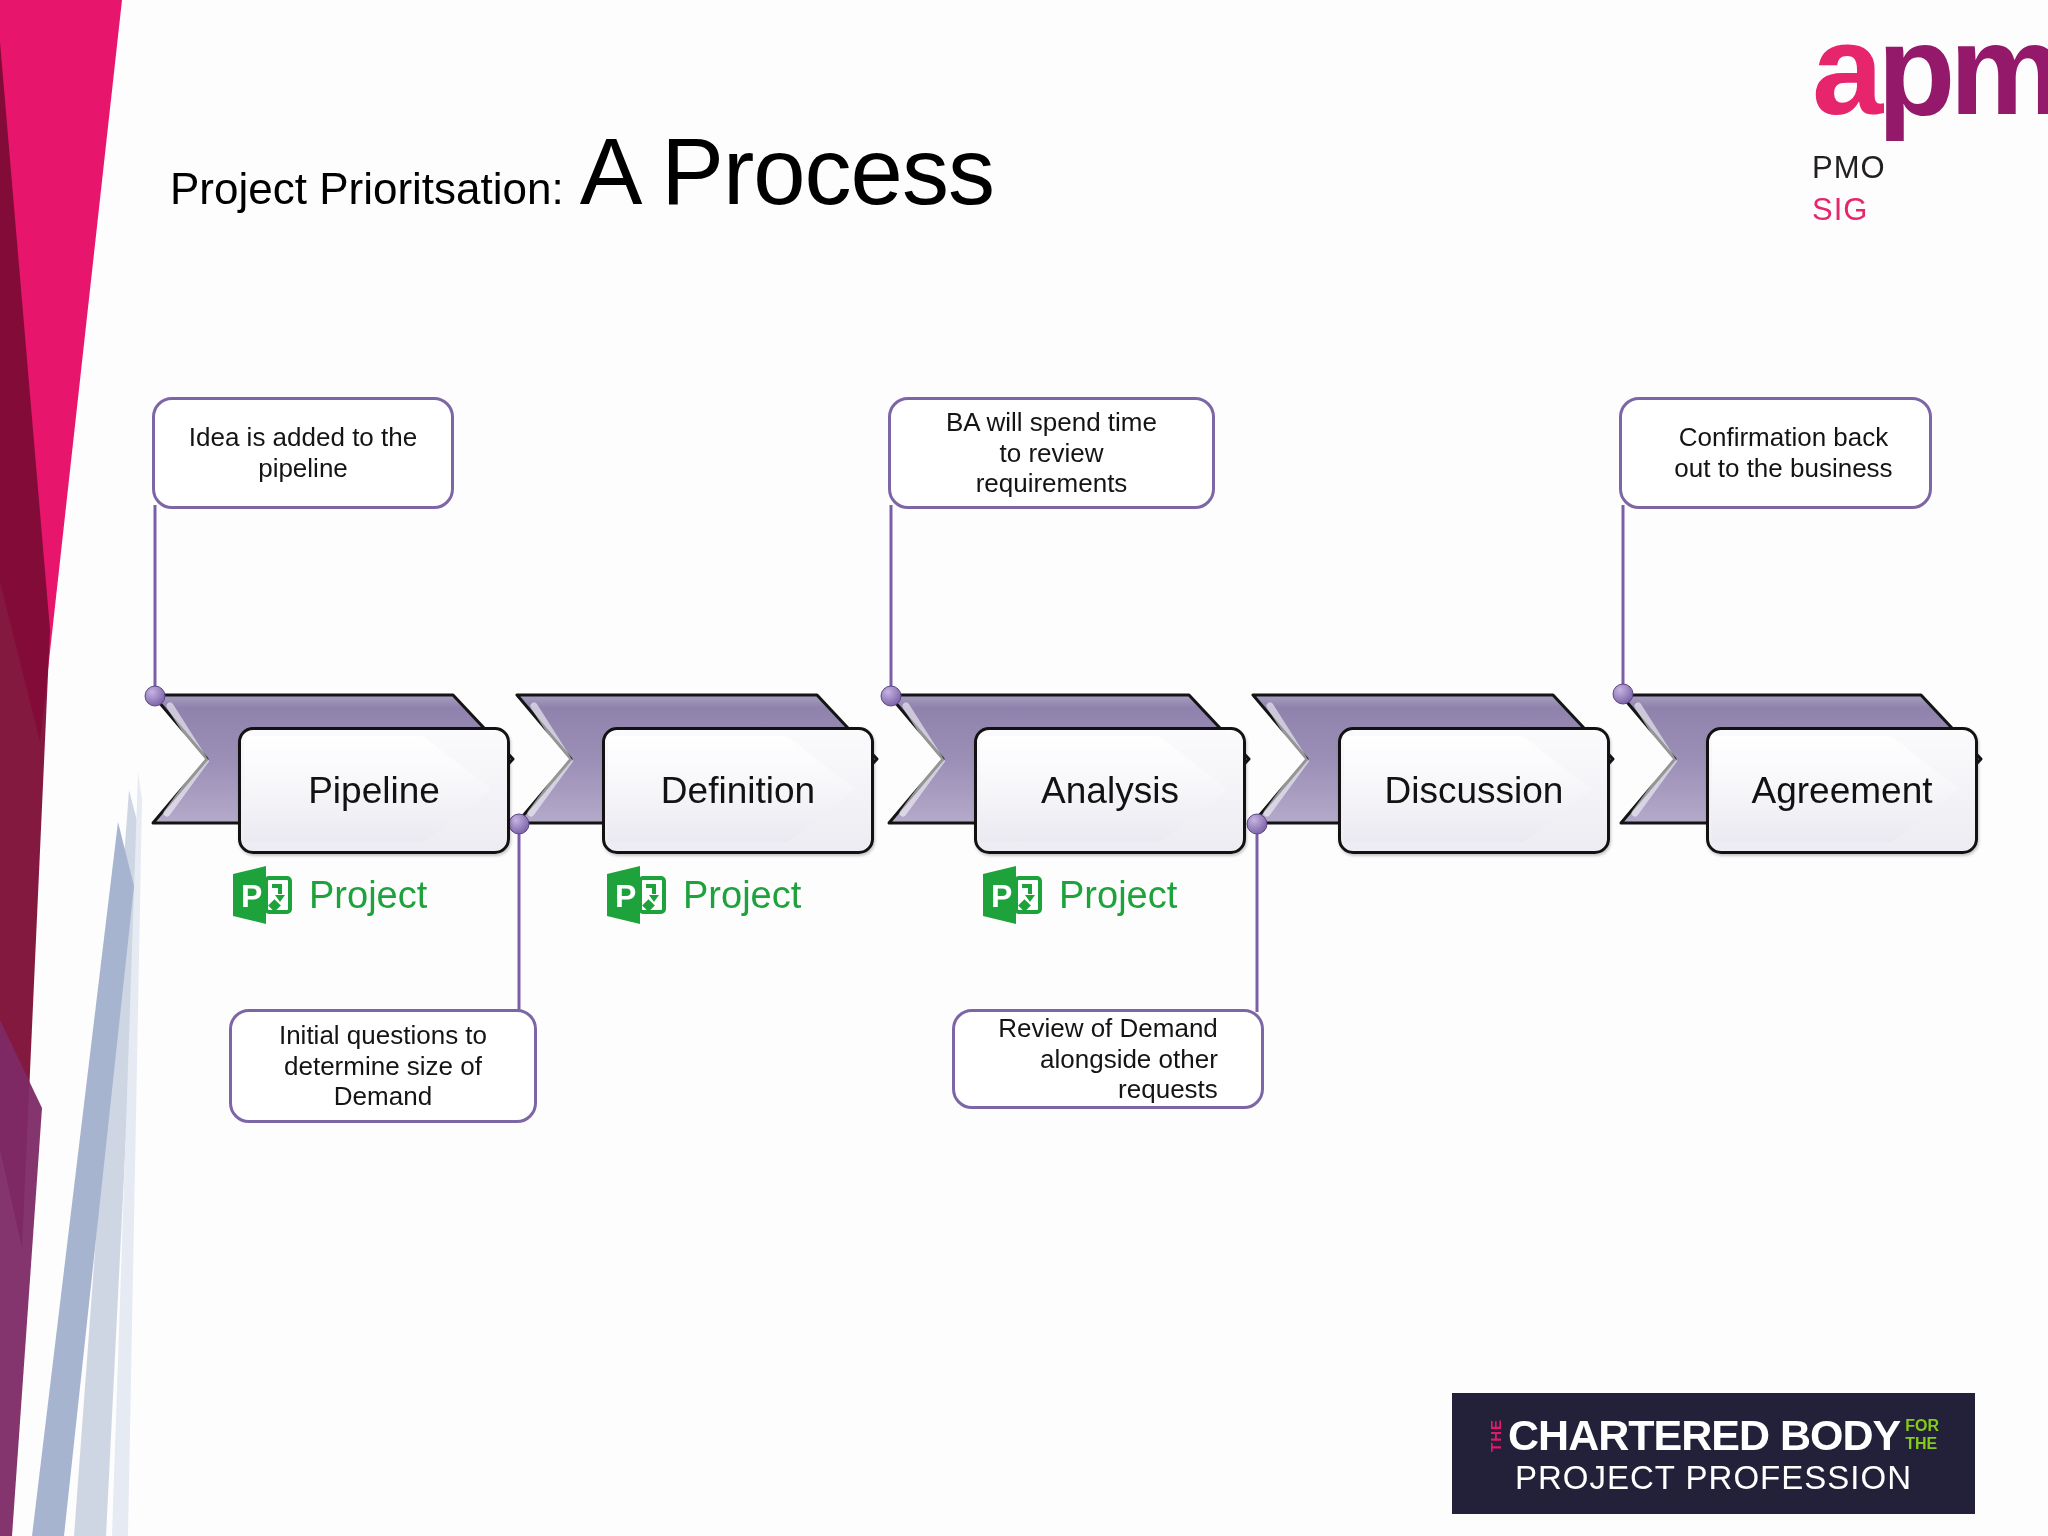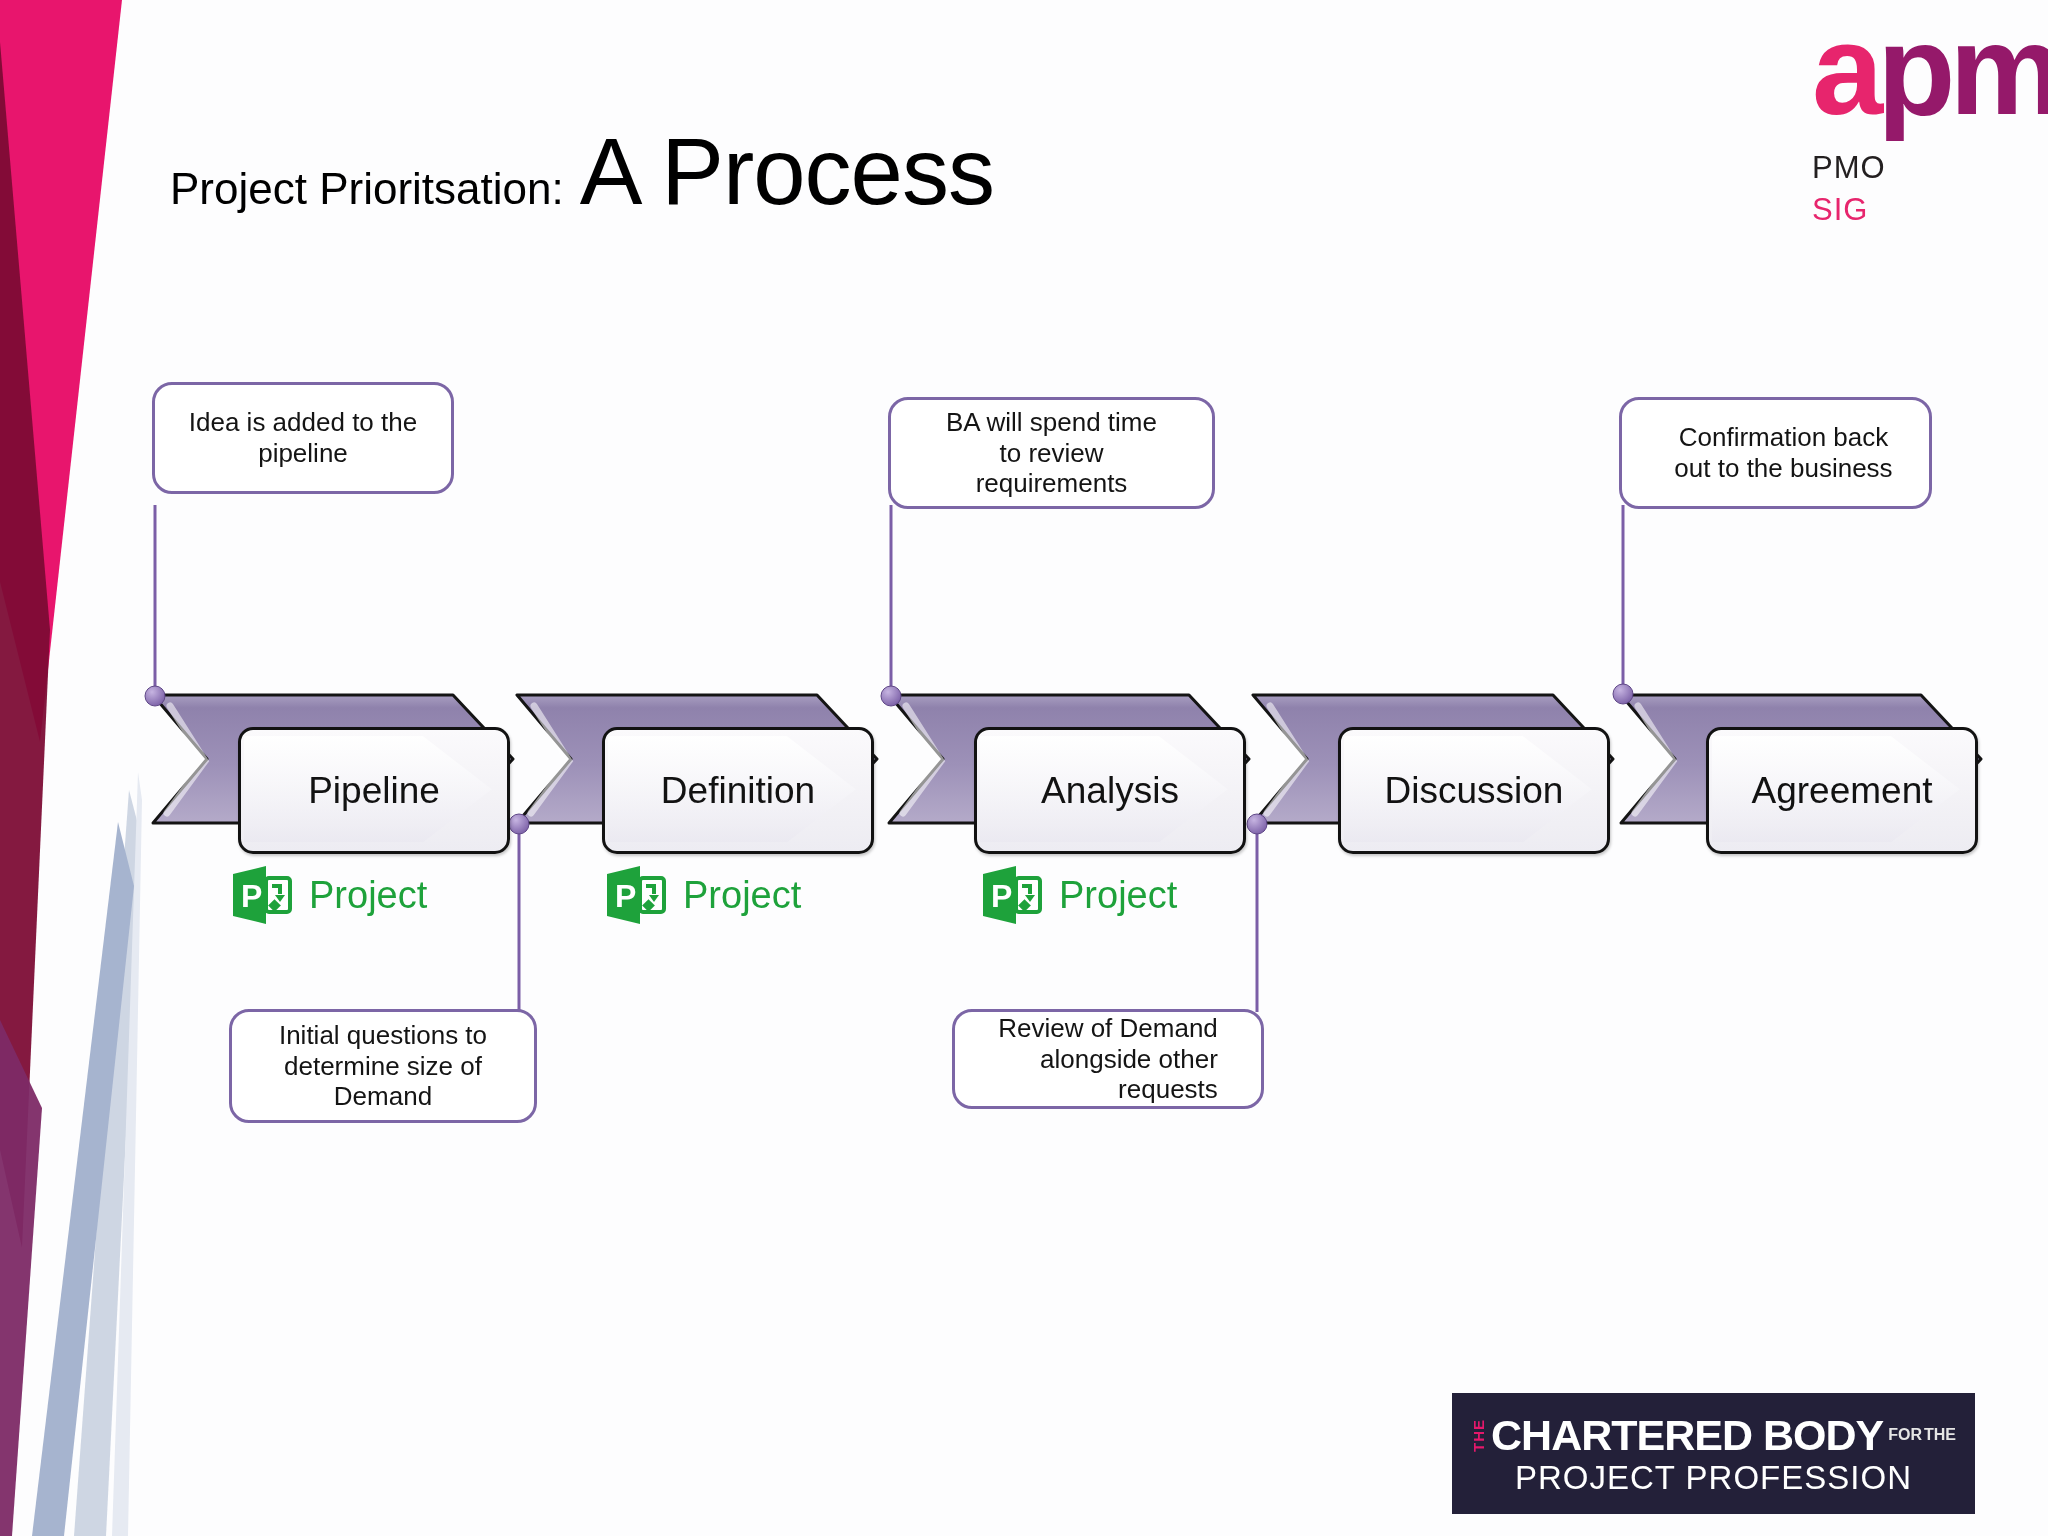--- a/index.html
+++ b/index.html
@@ -65,22 +65,22 @@
     position:absolute; left:1452px; top:1393px; width:523px; height:121px; box-sizing:border-box;
     background:#232039; color:#ffffff; z-index:2;
     display:flex; flex-direction:column; align-items:center; justify-content:center; line-height:1;
   }
   .cb-row1 { display:flex; align-items:center; }
   .cb-the {
     writing-mode:vertical-rl; transform:rotate(180deg);
     font-size:15px; font-weight:bold; color:#E4186B; letter-spacing:1px; margin-right:5px;
   }
   .cb-main { font-size:43px; font-weight:700; letter-spacing:-1px; }
-  .cb-forthe { display:flex; gap:2px; margin-left:5px;
-               font-size:16px; font-weight:800; color:#e5e5e5; line-height:1; }
+  .cb-forthe { display:flex; flex-direction:column; gap:2px; margin-left:5px;
+               font-size:16px; font-weight:800; color:#84cc16; line-height:1; }
   .cb-row2 { font-size:33px; font-weight:400; letter-spacing:1px; margin-top:4px; }
 </style>
 </head>
 <body>
 
 <div class="slide">
 
   <svg class="stripe" width="142" height="1536" viewBox="0 0 142 1536">
     <polygon points="0,0 122,0 40,742 0,582" fill="#E8156D"></polygon>
     <polygon points="129,790 141,836 106,1536 74,1536" fill="#CBD4E2" opacity="0.95"></polygon>
@@ -196,21 +196,21 @@
       <rect x="36" y="14" width="24" height="34" rx="3" fill="#ffffff" stroke="#1EA23B" stroke-width="4"></rect>
       <path d="M42,22 h8 v8" stroke="#1EA23B" stroke-width="4" fill="none"></path>
       <path d="M45,31 l5,7 5,-7 z" fill="#1EA23B"></path>
       <rect x="40" y="37" width="9" height="9" transform="rotate(45 44.5 41.5)" fill="#1EA23B"></rect>
       <path d="M3,10 L36,2 L36,60 L3,52 Z" fill="#1EA23B"></path>
       <text x="11" y="43" font-size="32" font-weight="bold" fill="#ffffff" font-family="Liberation Sans, sans-serif">P</text>
     </svg>
     <span class="ms-text">Project</span>
   </div>
 
-  <div class="callout" style="left:152px; top:382px; width:302px; height:112px;">Idea is added to the
+  <div class="callout" style="left:152px; top:397px; width:302px; height:112px;">Idea is added to the
 pipeline</div>
   <div class="callout" style="left:888px; top:397px; width:327px; height:112px;">BA will spend time
 to review
 requirements</div>
   <div class="callout" style="left:1619px; top:397px; width:313px; height:112px;padding-left:28px;">Confirmation back
 out to the business</div>
   <div class="callout" style="left:229px; top:1009px; width:308px; height:114px;">Initial questions to
 determine size of
 Demand</div>
   <div class="callout" style="left:952px; top:1009px; width:312px; height:100px;text-align:right;">Review of Demand

